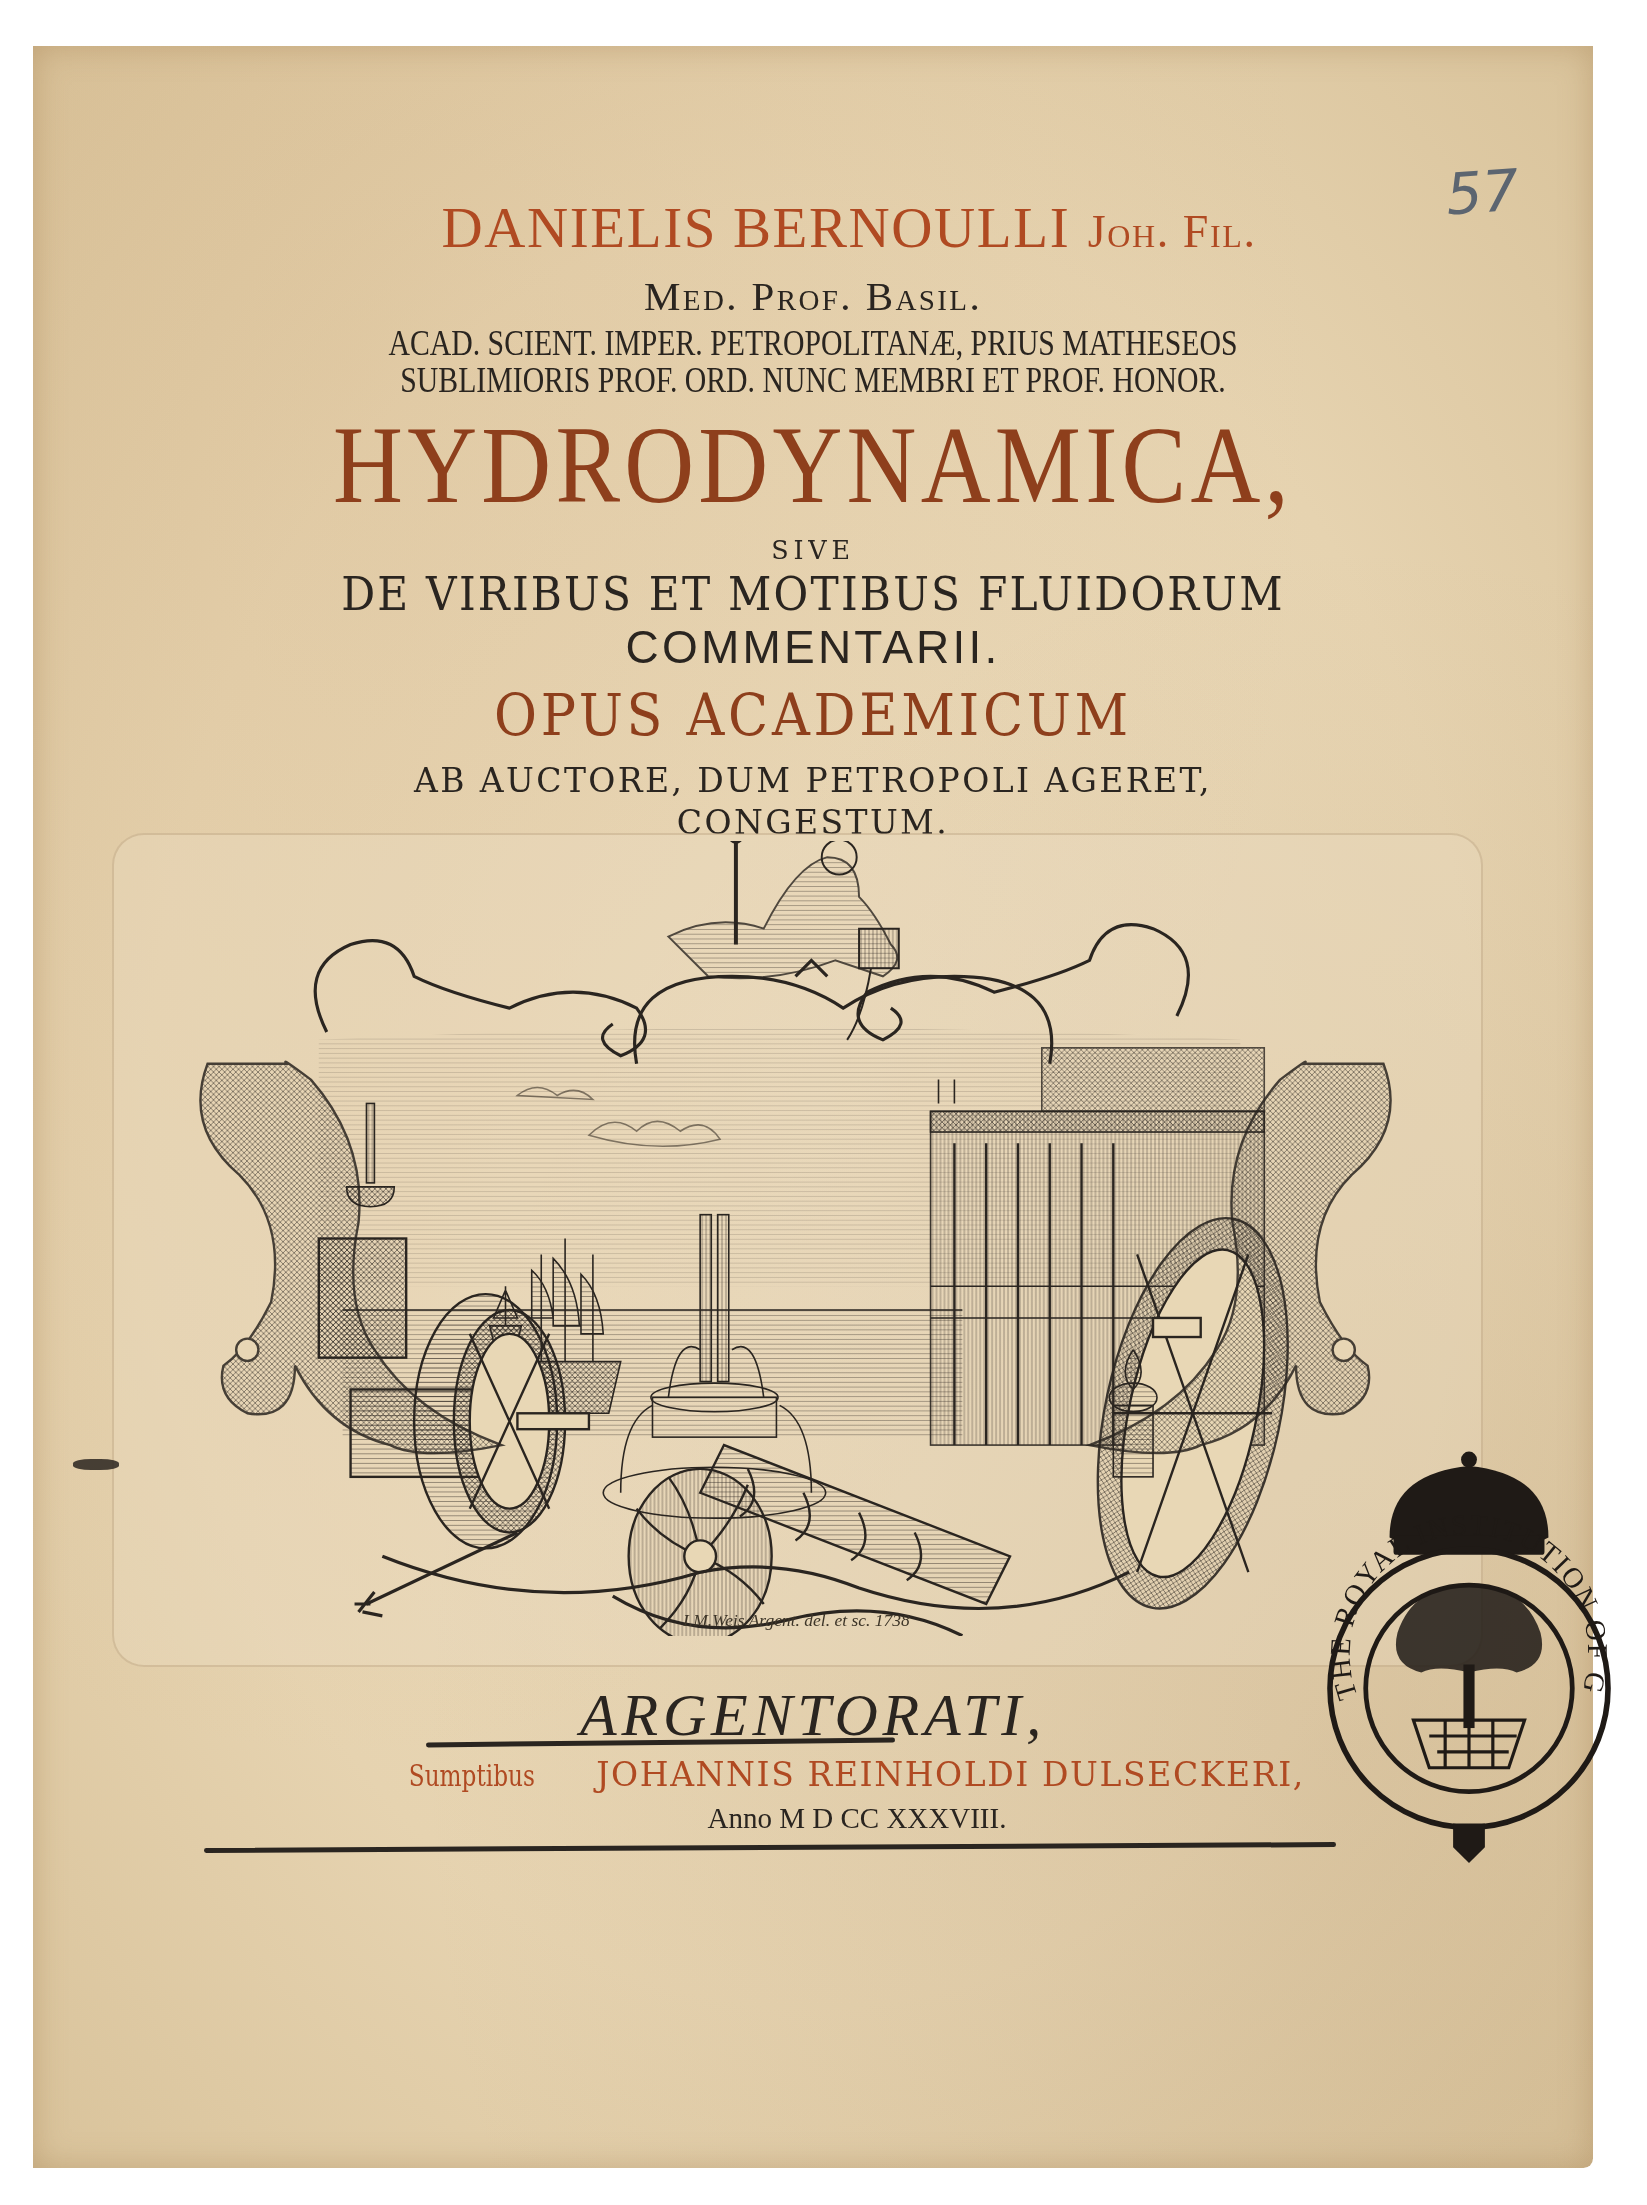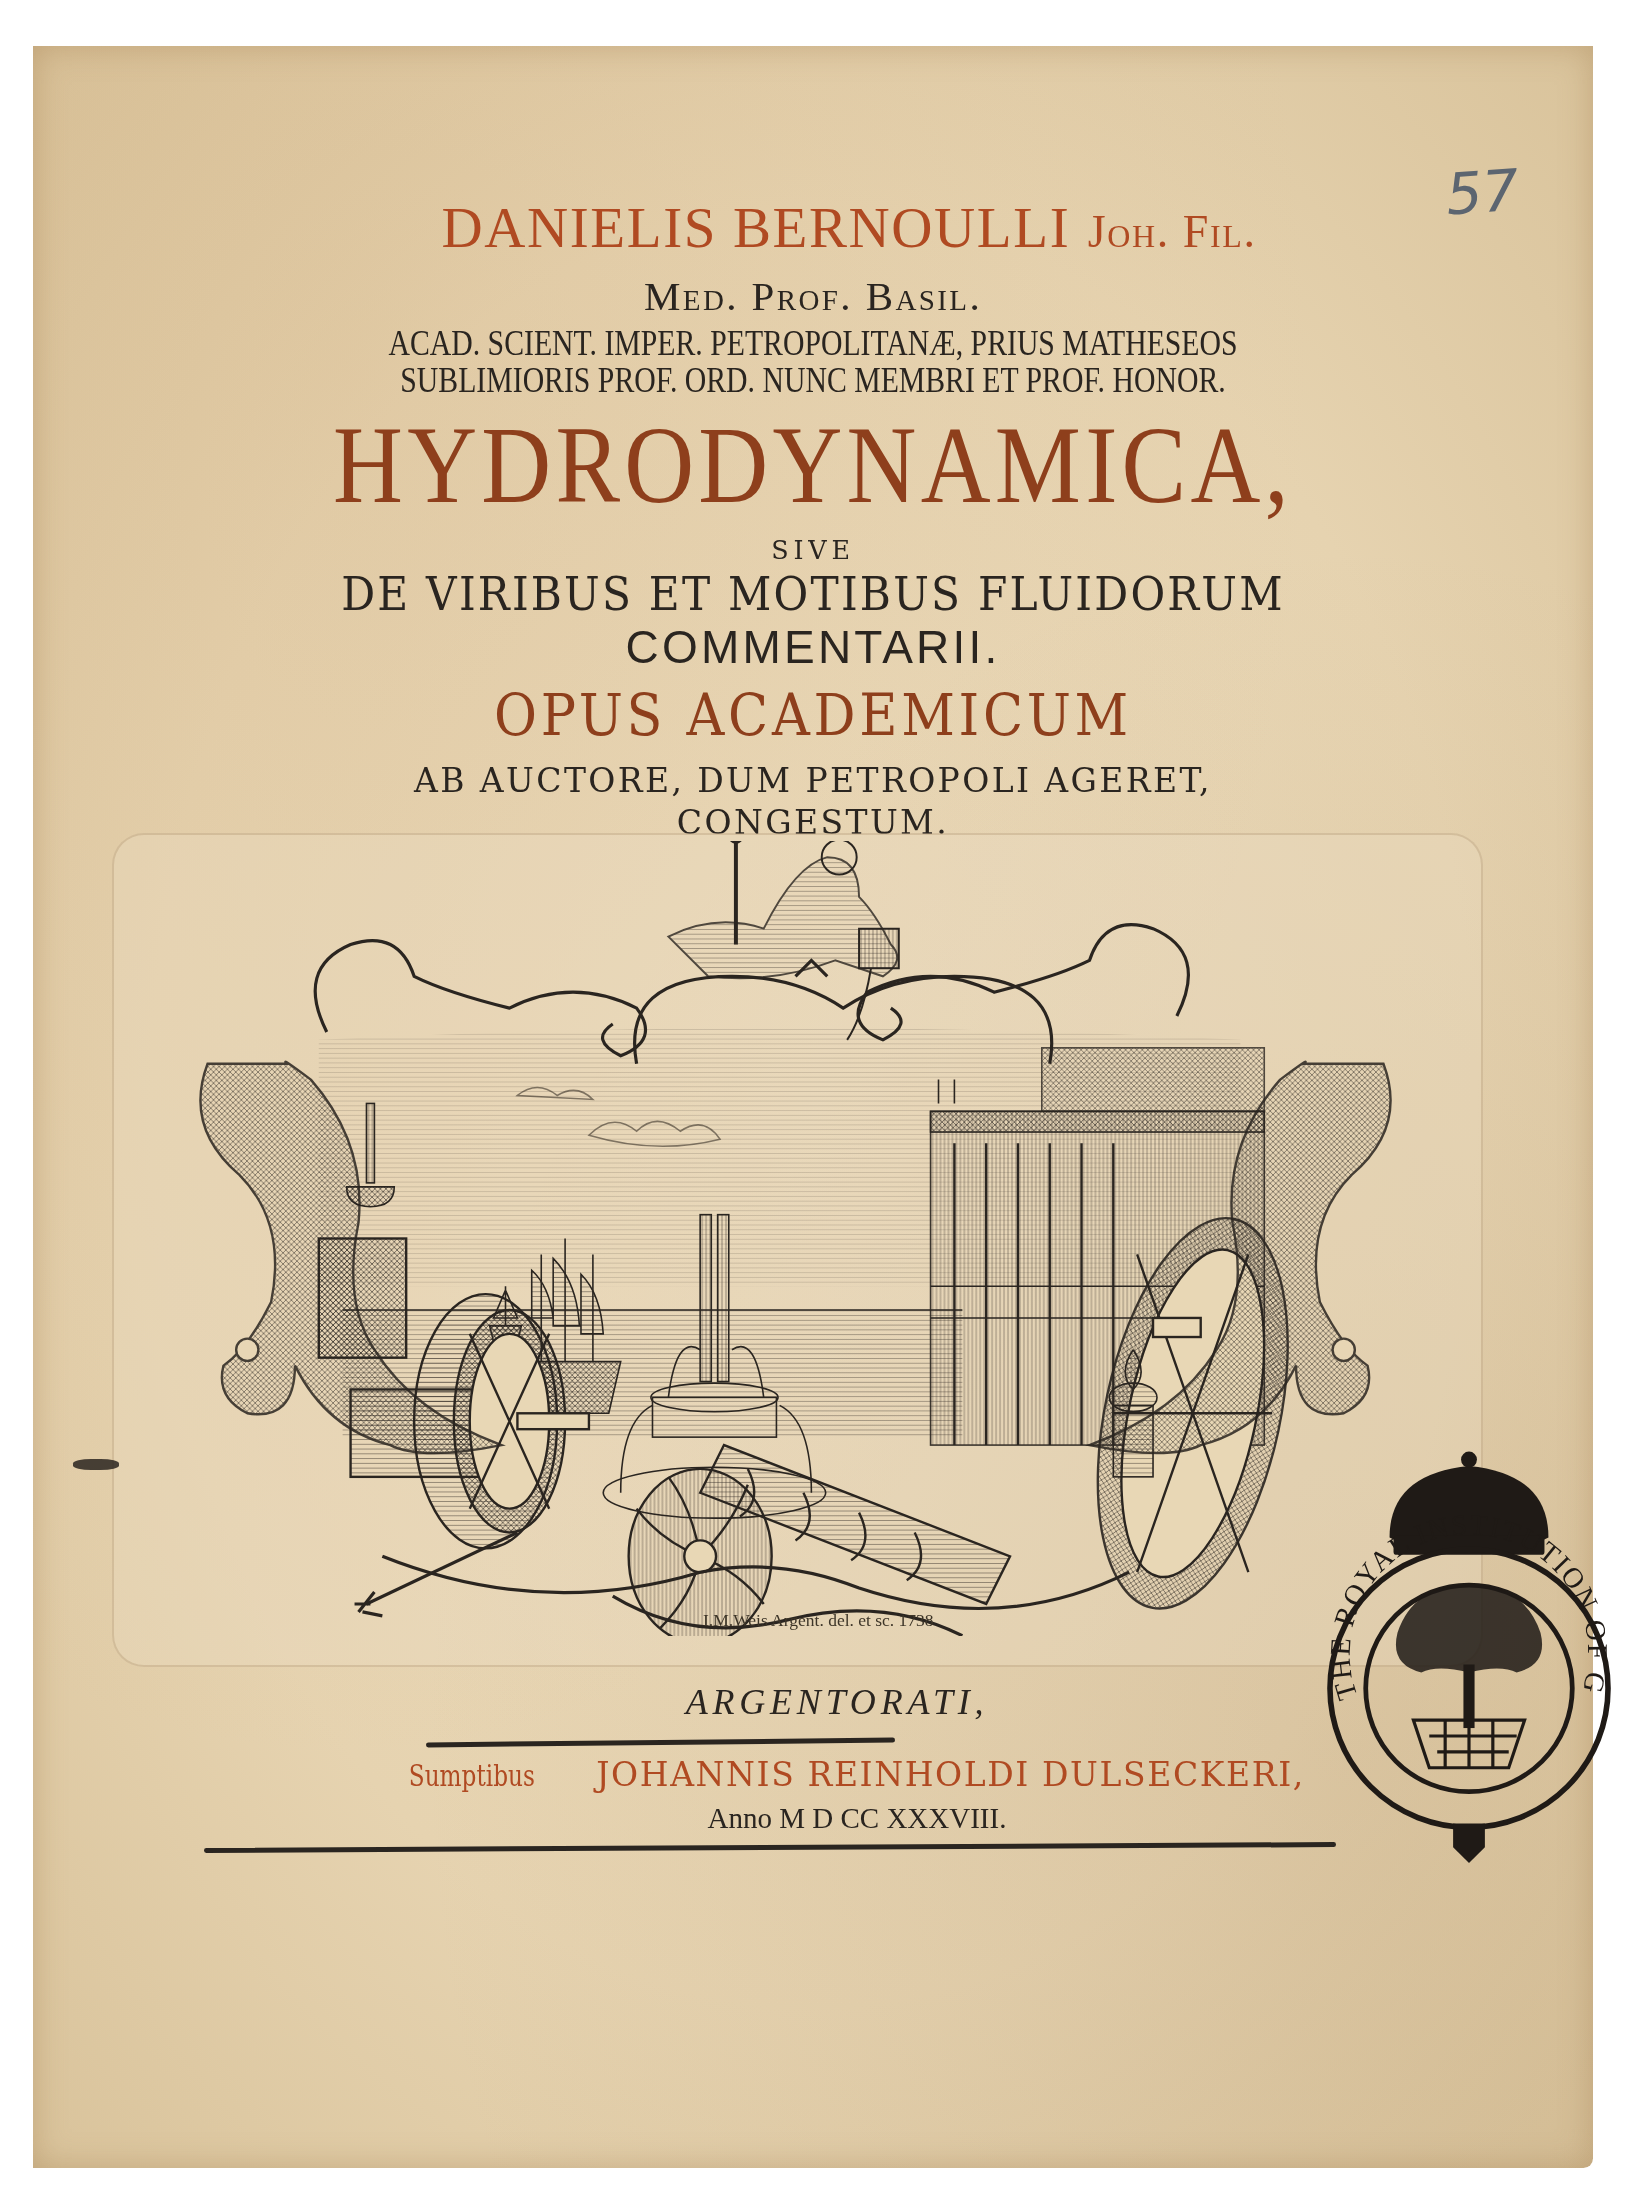--- a/index.html
+++ b/index.html
@@ -35,23 +35,23 @@
   .congest { top:757px; font-family:"DejaVu Serif", serif; font-size:33px; letter-spacing:2.4px; }
 
   .plate-mark {
     position:absolute; left:79px; top:787px; width:1367px; height:830px;
     border:2.4px solid rgba(140,110,70,0.22); border-radius:32px;
     background:rgba(235,222,195,0.35);
   }
 
   .engraving { position:absolute; left:111px; top:795px; width:1303px; height:795px; }
 
-  .credit { position:absolute; left:650px; top:1564px; font-family:"Liberation Serif", serif; font-size:17.5px; color:#3d3528;padding-left:20px; }
-
-  .argent { top:1635px; font-family:"Liberation Serif", serif; font-style:italic; font-size:36px; letter-spacing:4.8px;padding-left:24px; }
+  .credit { position:absolute; left:650px; top:1564px; font-family:"Liberation Serif", serif; font-style:italic; font-size:17.5px; color:#3d3528; }
+
+  .argent { top:1635px; font-family:"Liberation Serif", serif; font-style:italic; font-size:60px; letter-spacing:4.8px; }
   .rule1 { position:absolute; left:393px; top:1694px; width:469px; height:4.8px; background:#2a2520; border-radius:2.4px; transform:rotate(-0.6deg); }
   .sumpt { top:1709px; font-family:"DejaVu Serif", serif; font-size:33px; }
   .sumpt .s1 { font-size:29px; transform:scaleX(0.8); display:inline-block; }
   .sumpt .s2 { letter-spacing:1.6px;margin-left:35px; }
   .anno { top:1756px; font-family:"Liberation Serif", serif; font-size:29px;margin-left:44px; }
   .rule2 { position:absolute; left:171px; top:1799px; width:1132px; height:4.8px; background:#2a2520; border-radius:2.4px; transform:rotate(-0.3deg); }
   .typis { top:1814px; font-family:"Liberation Serif", serif; font-size:29px; }
 
   .shelfmark { position:absolute; left:1413px; top:113px; font-family:"DejaVu Sans", sans-serif; font-size:57px; color:#5c6570; transform:rotate(-4deg); font-style:italic; }
 

